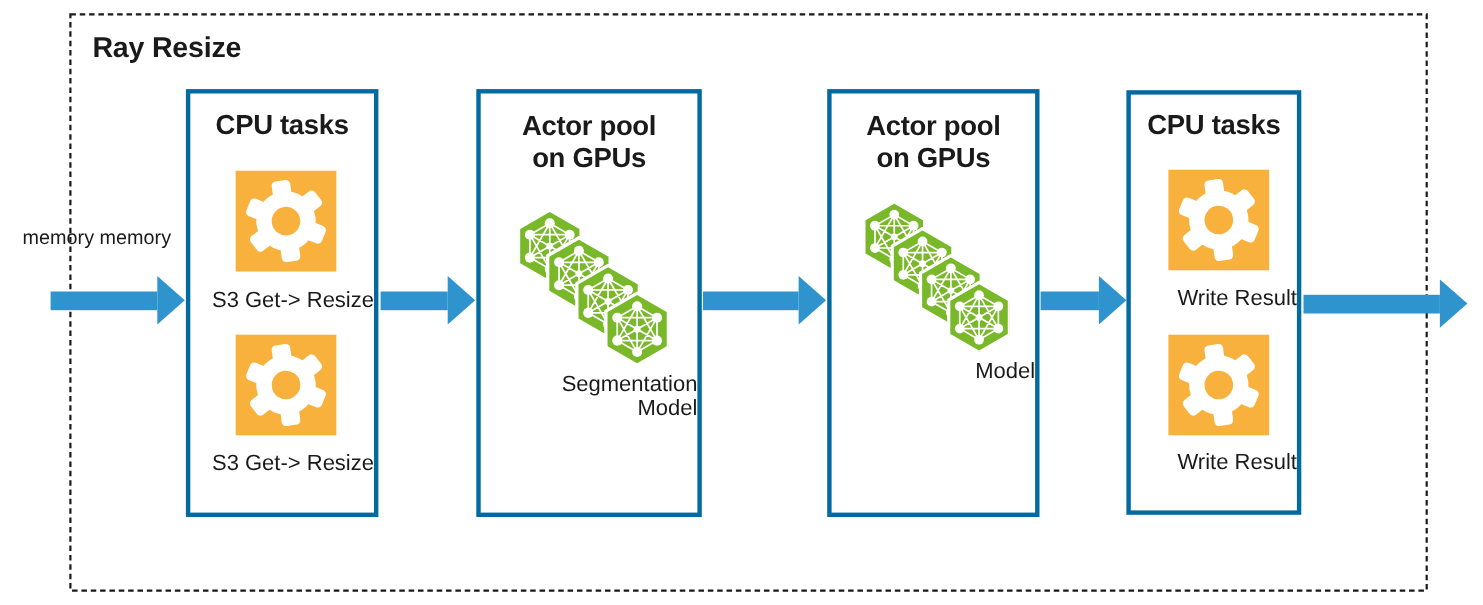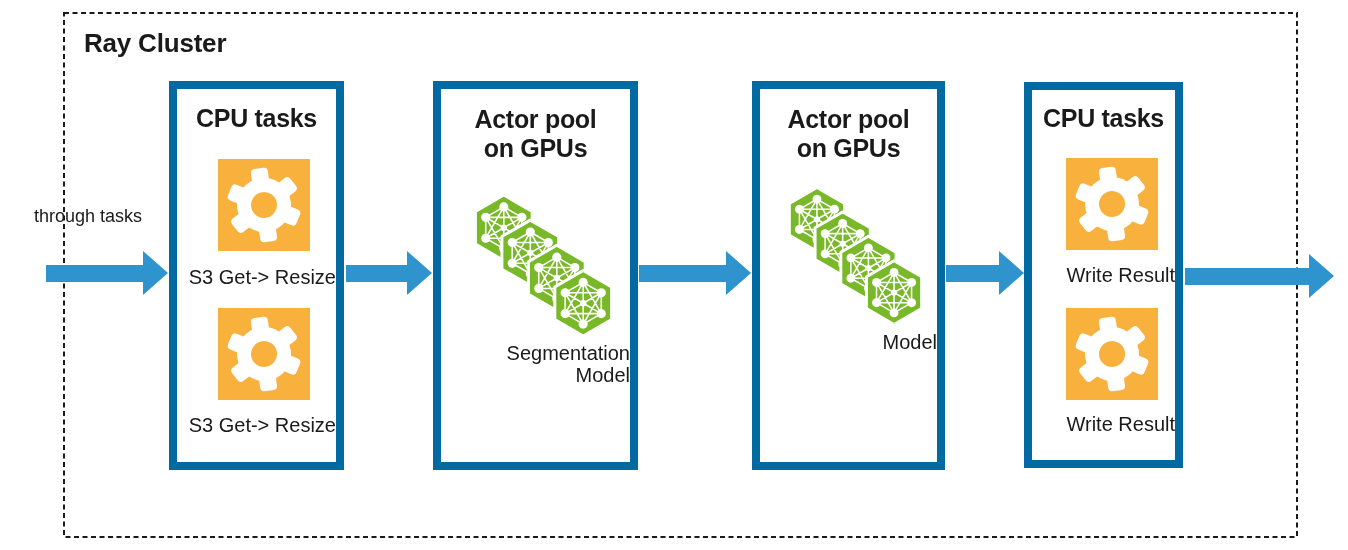--- a/index.html
+++ b/index.html
@@ -19,21 +19,21 @@
     font-size:26px; font-weight:700; letter-spacing:-0.2px; white-space:nowrap;
   }
 
   .input-caption {
     position:absolute; left:4px; top:206px; width:168px;
     text-align:center; font-size:18px; line-height:21px; white-space:nowrap;
   }
 
   .node-box {
     position:absolute; background:#fff;
-    border:8px solid #0369a1;
+    border:4px solid #0369a1;
     padding-left:12px;
   }
   .box-title {
     position:absolute; left:0; width:100%;
     text-align:center; font-size:25px; font-weight:700;
     line-height:29px; letter-spacing:-0.3px;
   }
   .task-label, .model-label {
     position:absolute; left:0; width:100%;
     text-align:right; font-size:20px; line-height:22px;
@@ -98,24 +98,24 @@
     </symbol>
   </defs>
 </svg>
 
 <div id="canvas">
 
   <svg class="boundary">
     <rect x="64" y="13" width="1233" height="524" fill="none" stroke="#1a1a1a" stroke-width="2" stroke-dasharray="5 3.5"></rect>
   </svg>
 
-  <div class="cluster-label">Ray Cluster</div>
+  <div class="cluster-label">Ray Resize</div>
 
   <div class="input-caption">
-    <div>through tasks</div>
+    <div>memory memory</div>
   </div>
 
   <div class="flow-arrow" style="left:46px;  top:251px; width:122px;">
     <div class="stem"></div>
     <div class="head"></div>
   </div>
   <div class="flow-arrow" style="left:346px; top:251px; width:86px;">
     <div class="stem"></div>
     <div class="head"></div>
   </div>

